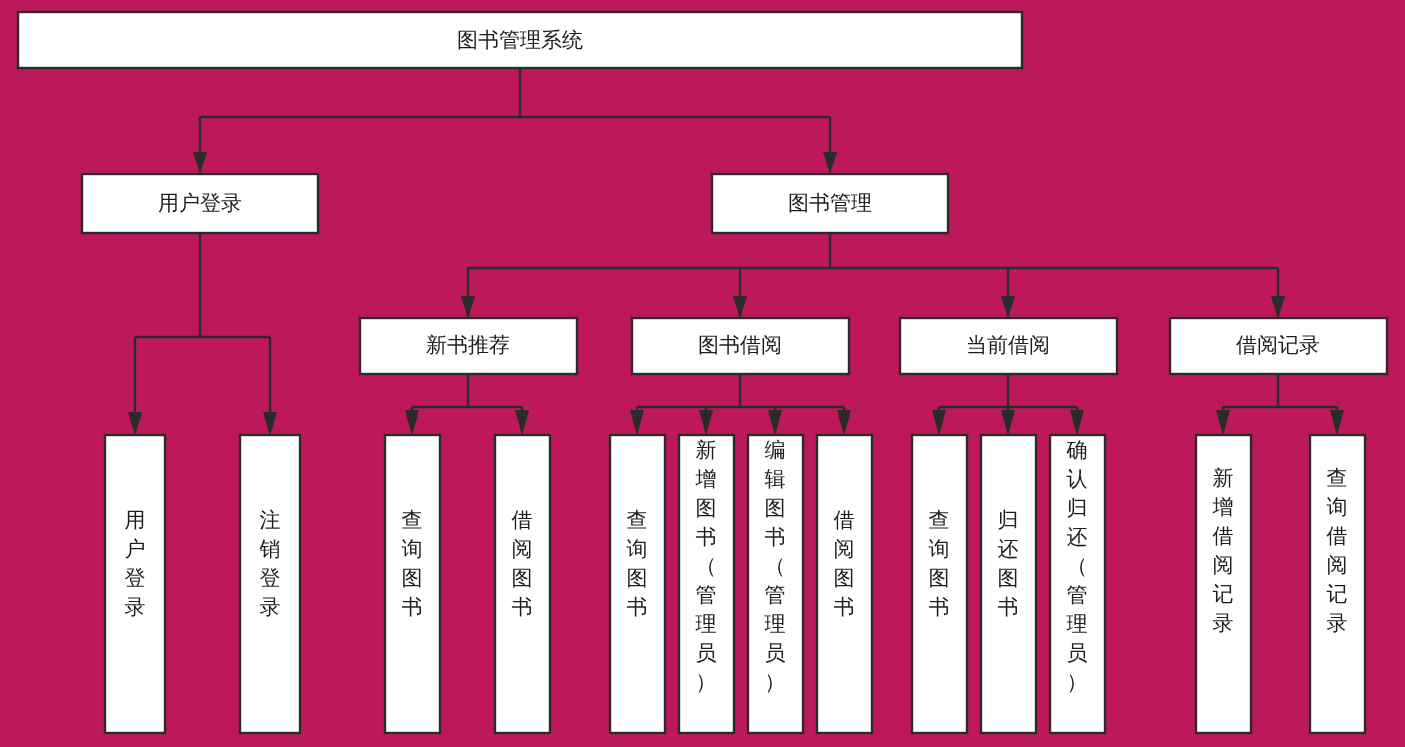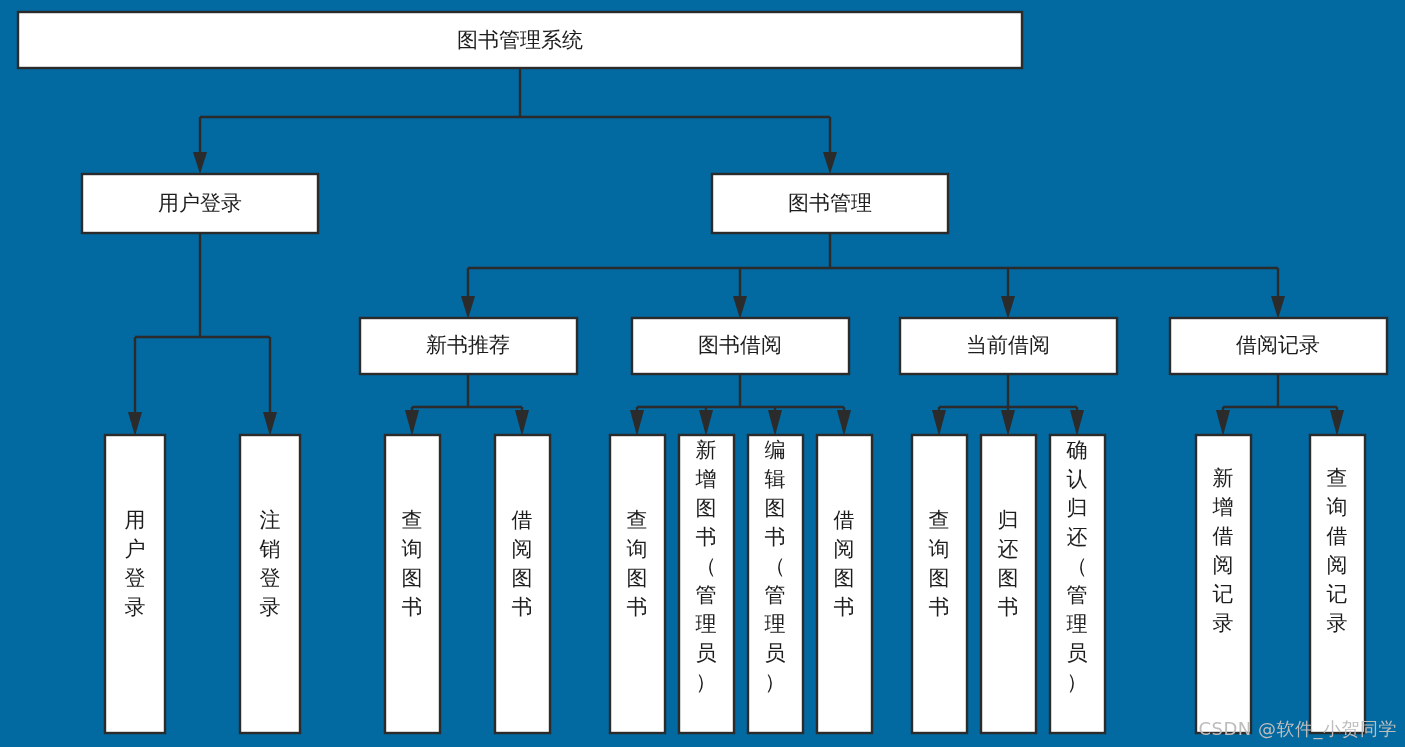--- a/index.html
+++ b/index.html
@@ -10,21 +10,21 @@
   body {
     width: 1405px;
     height: 747px;
     font-family: "DejaVu Sans", "Liberation Sans", sans-serif;
     overflow: hidden;
   }
   #diagram-root {
     position: relative;
     width: 1405px;
     height: 747px;
-    background: #0369a1;
+    background: #be185d;
   }
   svg.diagram-canvas {
     position: absolute;
     top: 0;
     left: 0;
     width: 1405px;
     height: 747px;
     display: block;
   }
   .node-box {
@@ -231,14 +231,13 @@
       <text class="node-label-vertical"><tspan x="1223" y="485">新</tspan><tspan x="1223" y="514">增</tspan><tspan x="1223" y="543">借</tspan><tspan x="1223" y="572">阅</tspan><tspan x="1223" y="601">记</tspan><tspan x="1223" y="630">录</tspan></text>
     </g>
 
     <g>
       <rect class="node-box" x="1310" y="435" width="55" height="298"></rect>
       <text class="node-label-vertical"><tspan x="1337" y="485">查</tspan><tspan x="1337" y="514">询</tspan><tspan x="1337" y="543">借</tspan><tspan x="1337" y="572">阅</tspan><tspan x="1337" y="601">记</tspan><tspan x="1337" y="630">录</tspan></text>
     </g>
 
   </svg>
 
-  <div class="watermark">CSDN @软件_小贺同学</div>
 </div>
 
 </body></html>

